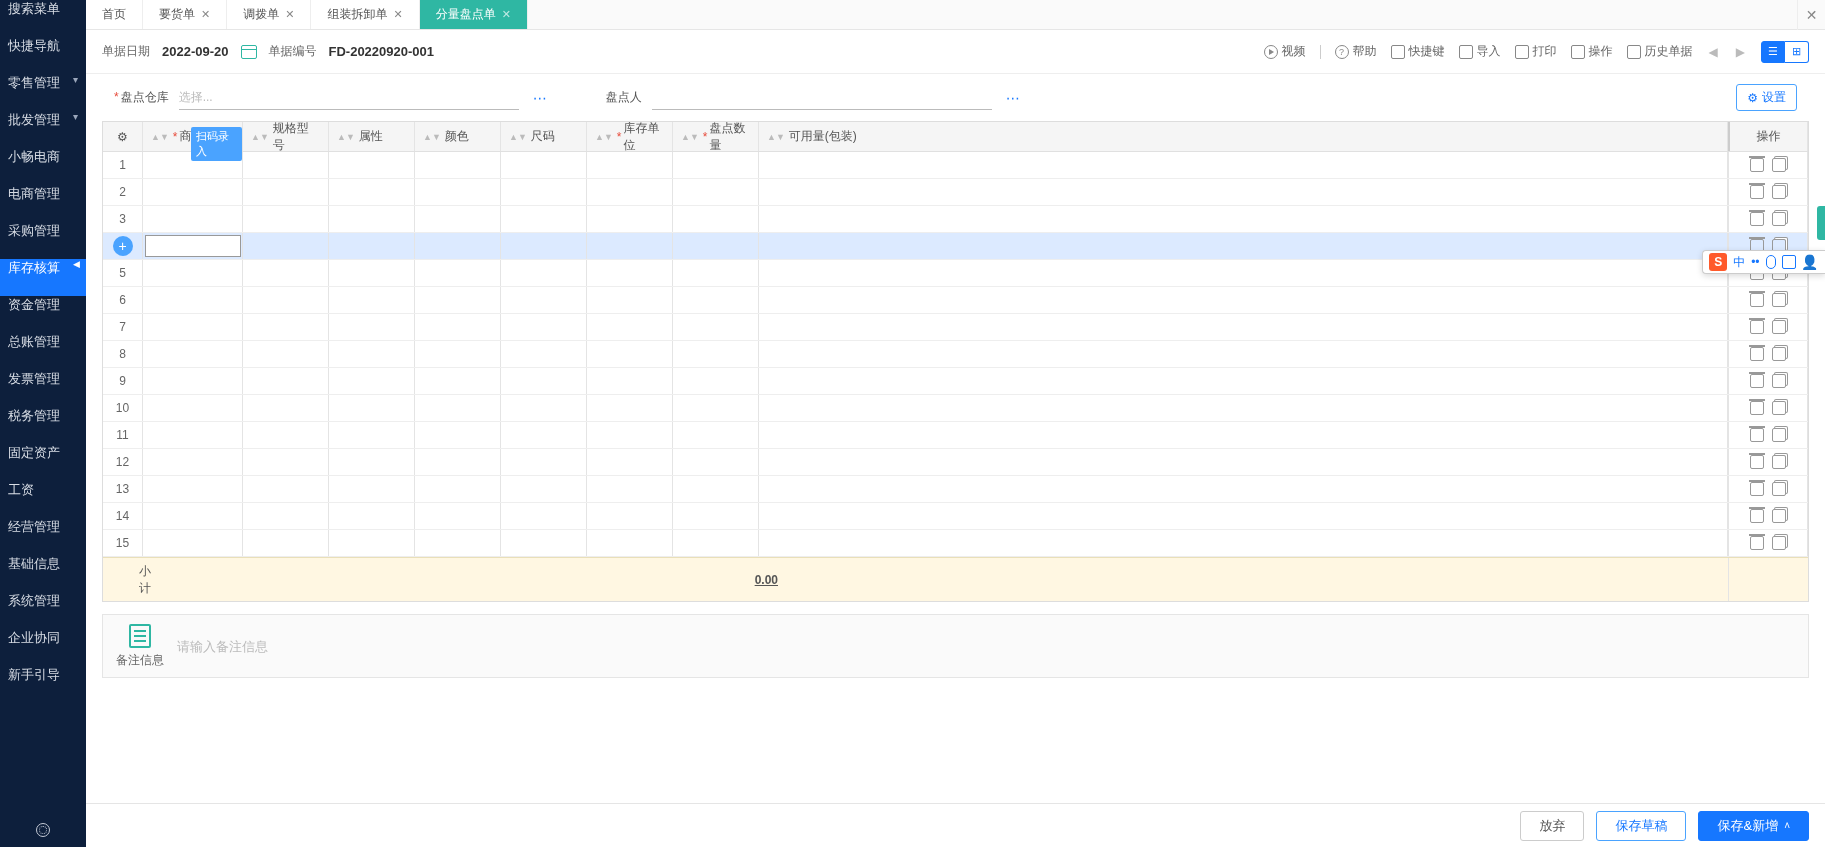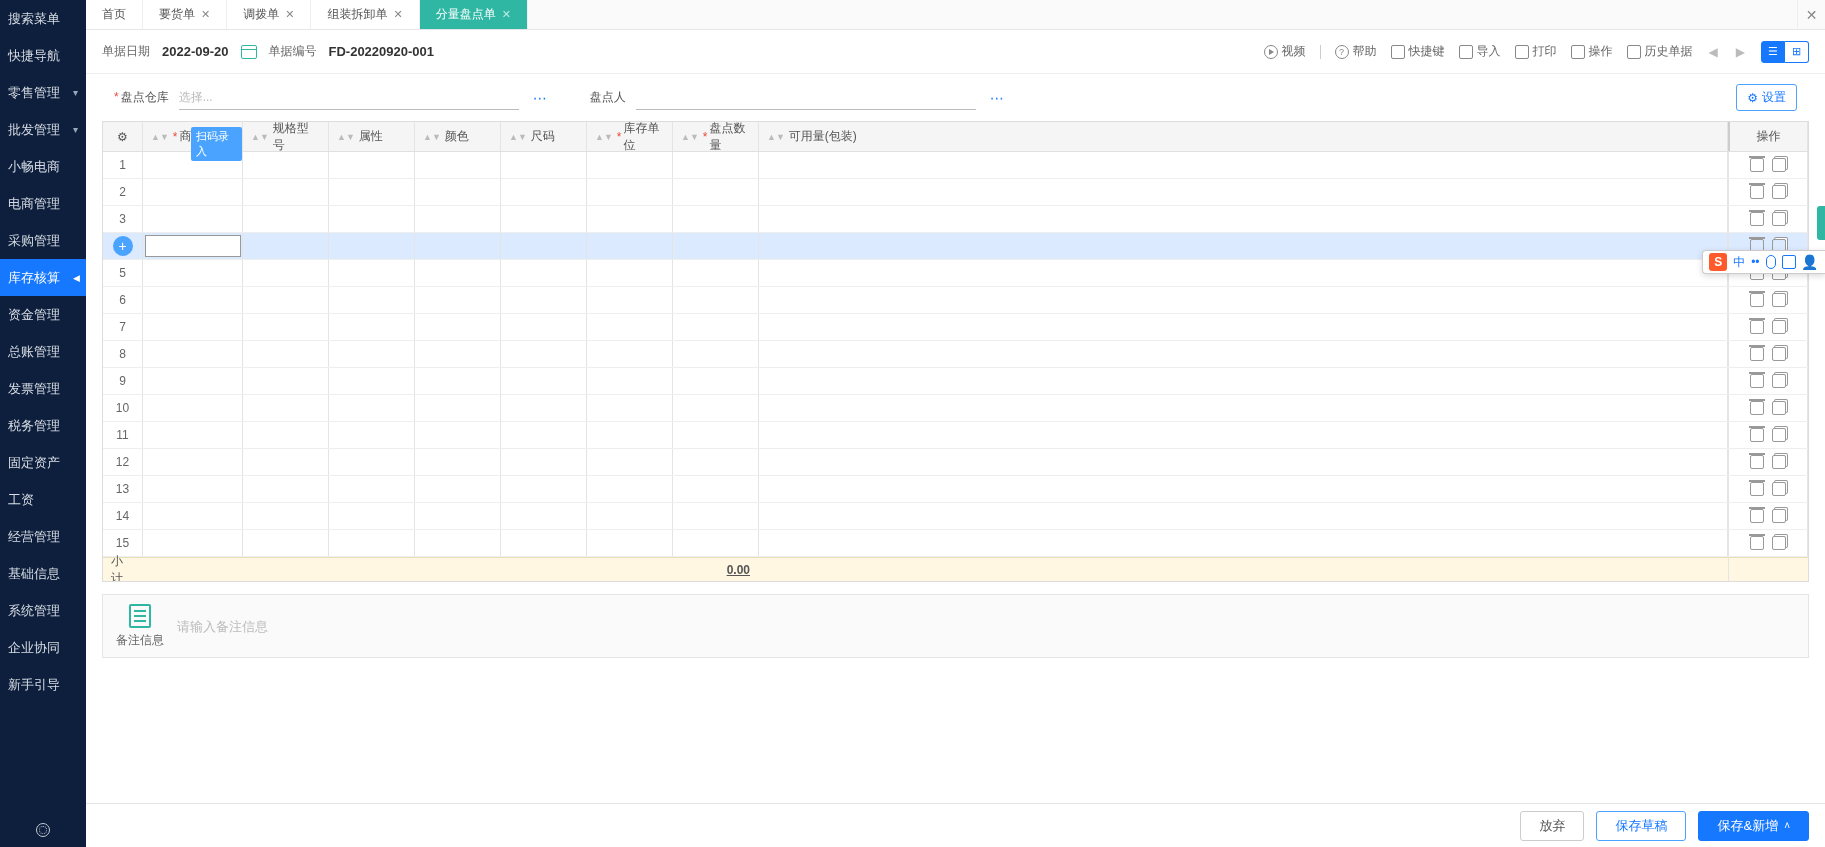--- a/index.html
+++ b/index.html
@@ -1,21 +1,21 @@
 <!DOCTYPE html>
 <html><head>
 <meta charset="utf-8">
 <style>
 * { margin: 0; padding: 0; box-sizing: border-box; }
 body { font-family: "Microsoft YaHei", Arial, sans-serif; font-size: 12px; color: #333; background: #fff; overflow: hidden; }
 .app { display: flex; width: 1825px; height: 847px; position: relative; }
 
 
 .sidebar { width: 86px; background: #0d1f3c; color: #d8dde5; display: flex; flex-direction: column; flex-shrink: 0; }
-.sidebar-item { height: 37px; display: flex; align-items: center; justify-content: flex-start; padding-left: 8px; font-size: 13px; cursor: pointer; position: relative; white-space: nowrap; }
+.sidebar-item { height: 37px; display: flex; justify-content: flex-start; padding-left: 8px; font-size: 13px; cursor: pointer; position: relative; white-space: nowrap; }
 .sidebar-item.has-caret::after { content: "▾"; position: absolute; right: 8px; font-size: 10px; color: #9aa6bb; }
 .sidebar-item.active { background: #1677ff; color: #fff; }
 .sidebar-item.active::after { content: "◀"; position: absolute; right: 6px; font-size: 9px; color: #fff; }
 .sidebar-footer { margin-top: auto; height: 34px; display: flex; align-items: center; justify-content: center; }
 .gear-ico { width: 14px; height: 14px; border: 1.5px solid #c4cad6; border-radius: 50%; position: relative; }
 .gear-ico::before { content:""; position:absolute; inset:2px; border:1.5px dotted #c4cad6; border-radius:50%; }
 
 
 .main { flex: 1; display: flex; flex-direction: column; min-width: 0; }
 
@@ -41,21 +41,21 @@
 .icn.help { border:1px solid #888; border-radius:50%; font-size:9px; line-height:12px; text-align:center; color:#888; }
 .sep { width:1px; height:14px; background:#ccc; }
 .nav-arrow { color:#bbb; font-size:12px; cursor:pointer; padding:0 2px; }
 .view-toggle { display:flex; }
 .vt-btn { width:24px; height:22px; display:flex; align-items:center; justify-content:center; border:1px solid #1677ff; font-size:11px; color:#1677ff; }
 .vt-btn.active { background:#1677ff; color:#fff; }
 .vt-btn:first-child { border-radius:3px 0 0 3px; }
 .vt-btn:last-child { border-radius:0 3px 3px 0; border-left:none; }
 
 
-.filterrow { padding: 10px 28px; display:flex; align-items:center; gap: 44px; }
+.filterrow { padding: 10px 28px; display:flex; align-items:center; gap: 60px; }
 .fld { display:flex; align-items:center; gap:10px; }
 .req { color:#e74c3c; margin-right:2px; }
 .fld-label { color:#555; }
 .inp { border:none; border-bottom:1px solid #bbb; height:24px; width:340px; font-size:12px; outline:none; color:#333; background:transparent; }
 .inp::placeholder { color:#bbb; }
 .more-dots { color:#1677ff; font-size:14px; letter-spacing:-1px; cursor:pointer; margin-left:4px; }
 .settings-btn { margin-left:auto; border:1px solid #4aa3ff; color:#1677ff; background:#fff; border-radius:3px; padding:4px 10px; display:inline-flex; align-items:center; gap:4px; cursor:pointer; font-size:12px; }
 
 
 .tablewrap { margin: 0 16px; border:1px solid #ddd; overflow:hidden; }
@@ -78,21 +78,21 @@
 .tr { display:flex; height:27px; border-bottom:1px solid #eee; }
 .tr.active { background:#dceaff; }
 .tr .td { color:#666; }
 .row-add { width:20px; height:20px; border-radius:50%; background:#4aa3ff; color:#fff; display:flex; align-items:center; justify-content:center; font-size:14px; line-height:1; }
 .row-input { border:1px solid #999; height:22px; width:96px; outline:none; }
 .scan-tag { position:absolute; left:48px; top:5px; background:#4aa3ff; color:#fff; font-size:11px; padding:2px 5px; border-radius:2px; }
 .del-ico, .copy-ico { width:14px; height:14px; display:inline-block; margin:0 4px; cursor:pointer; }
 .del-ico { border:1px solid #999; border-radius:2px; position:relative; }
 .del-ico::before { content:""; position:absolute; left:-2px; right:-2px; top:-3px; height:2px; background:#999; }
 .copy-ico { border:1px solid #999; border-radius:2px; position:relative; box-shadow:2px -2px 0 -1px #fff, 2px -2px 0 0 #999; }
-.subtotal { display:flex; height:24px; background:#fff7e2; border-top:1px solid #e9dfb9; }
+.subtotal { display:flex; height:44px; background:#fff7e2; border-top:1px solid #e9dfb9;padding-left:28px; }
 .subtotal .td { border-right:1px solid transparent; }
 
 
 .remarkbar { margin:12px 16px 0; display:flex; gap:12px; border:1px solid #e5e5e5; background:#fafafa; height:64px; align-items:stretch; padding:8px 12px; }
 .remark-left { width:50px; display:flex; flex-direction:column; align-items:center; justify-content:center; gap:4px; color:#666; }
 .remark-ico { width:22px; height:24px; border:2px solid #2fb7a3; border-radius:2px; position:relative; }
 .remark-ico::before { content:""; position:absolute; left:3px; right:3px; top:4px; height:2px; background:#2fb7a3; box-shadow:0 5px 0 #2fb7a3, 0 10px 0 #2fb7a3; }
 .remark-input { flex:1; border:none; background:transparent; outline:none; font-size:13px; color:#333; resize:none; }
 .remark-input::placeholder { color:#bbb; }
 

